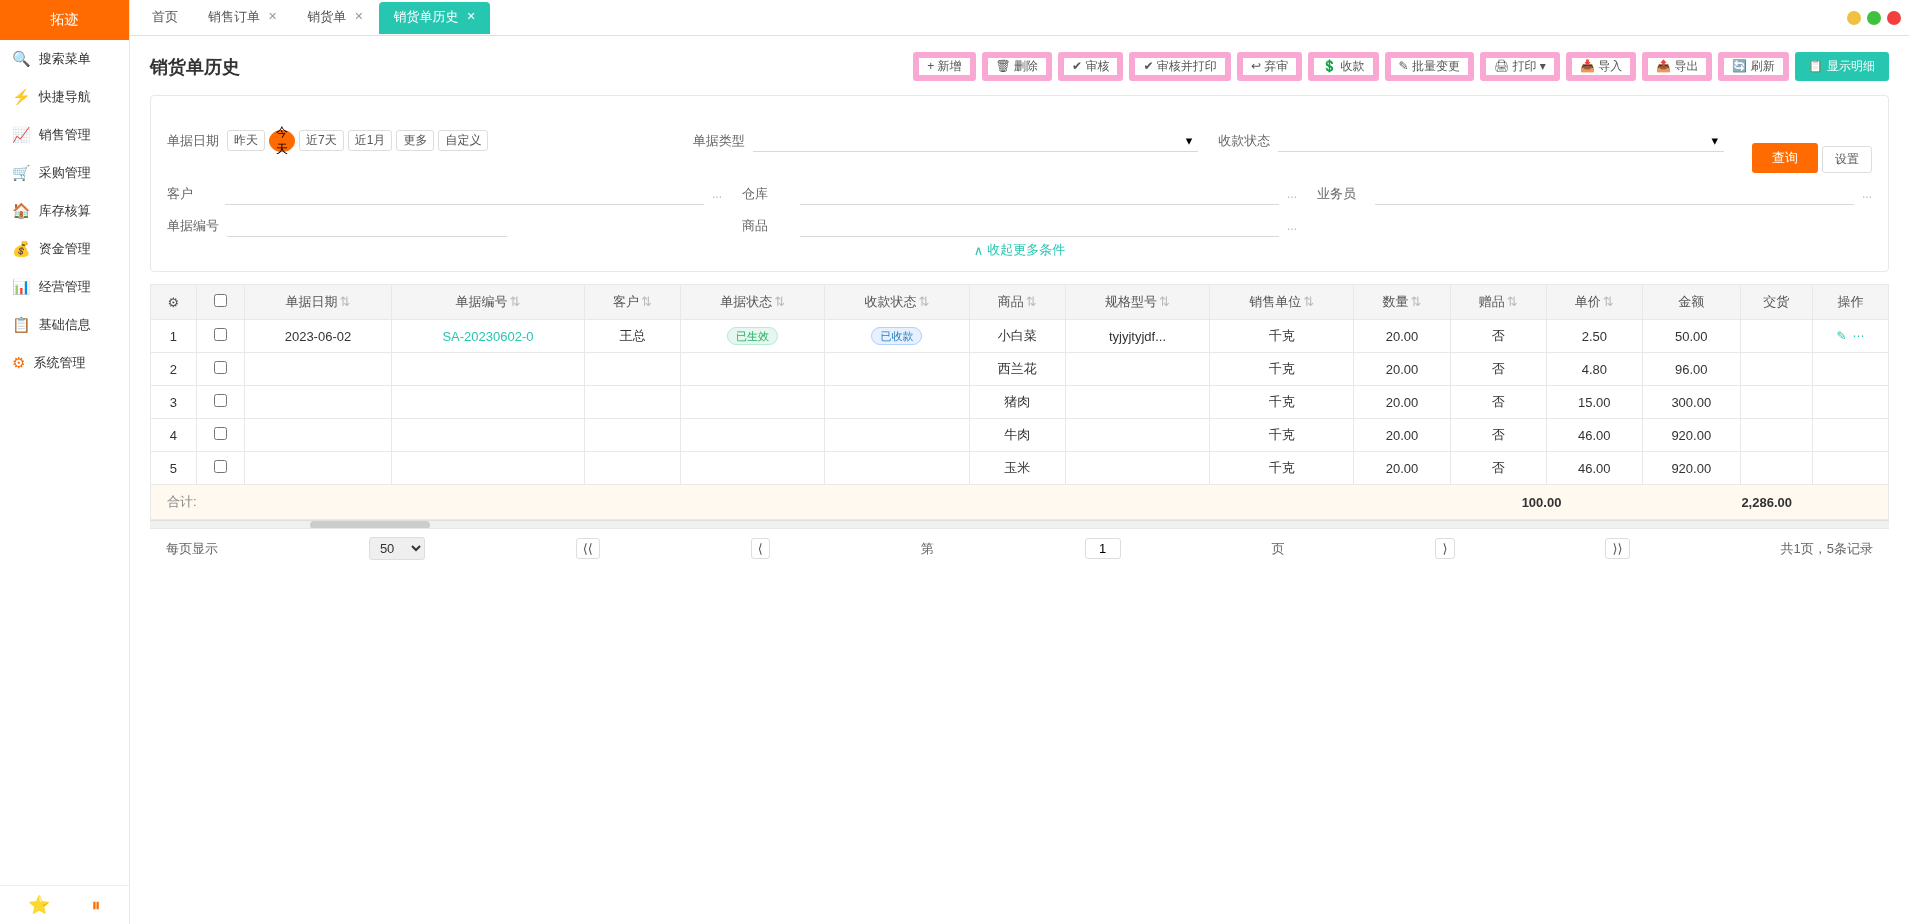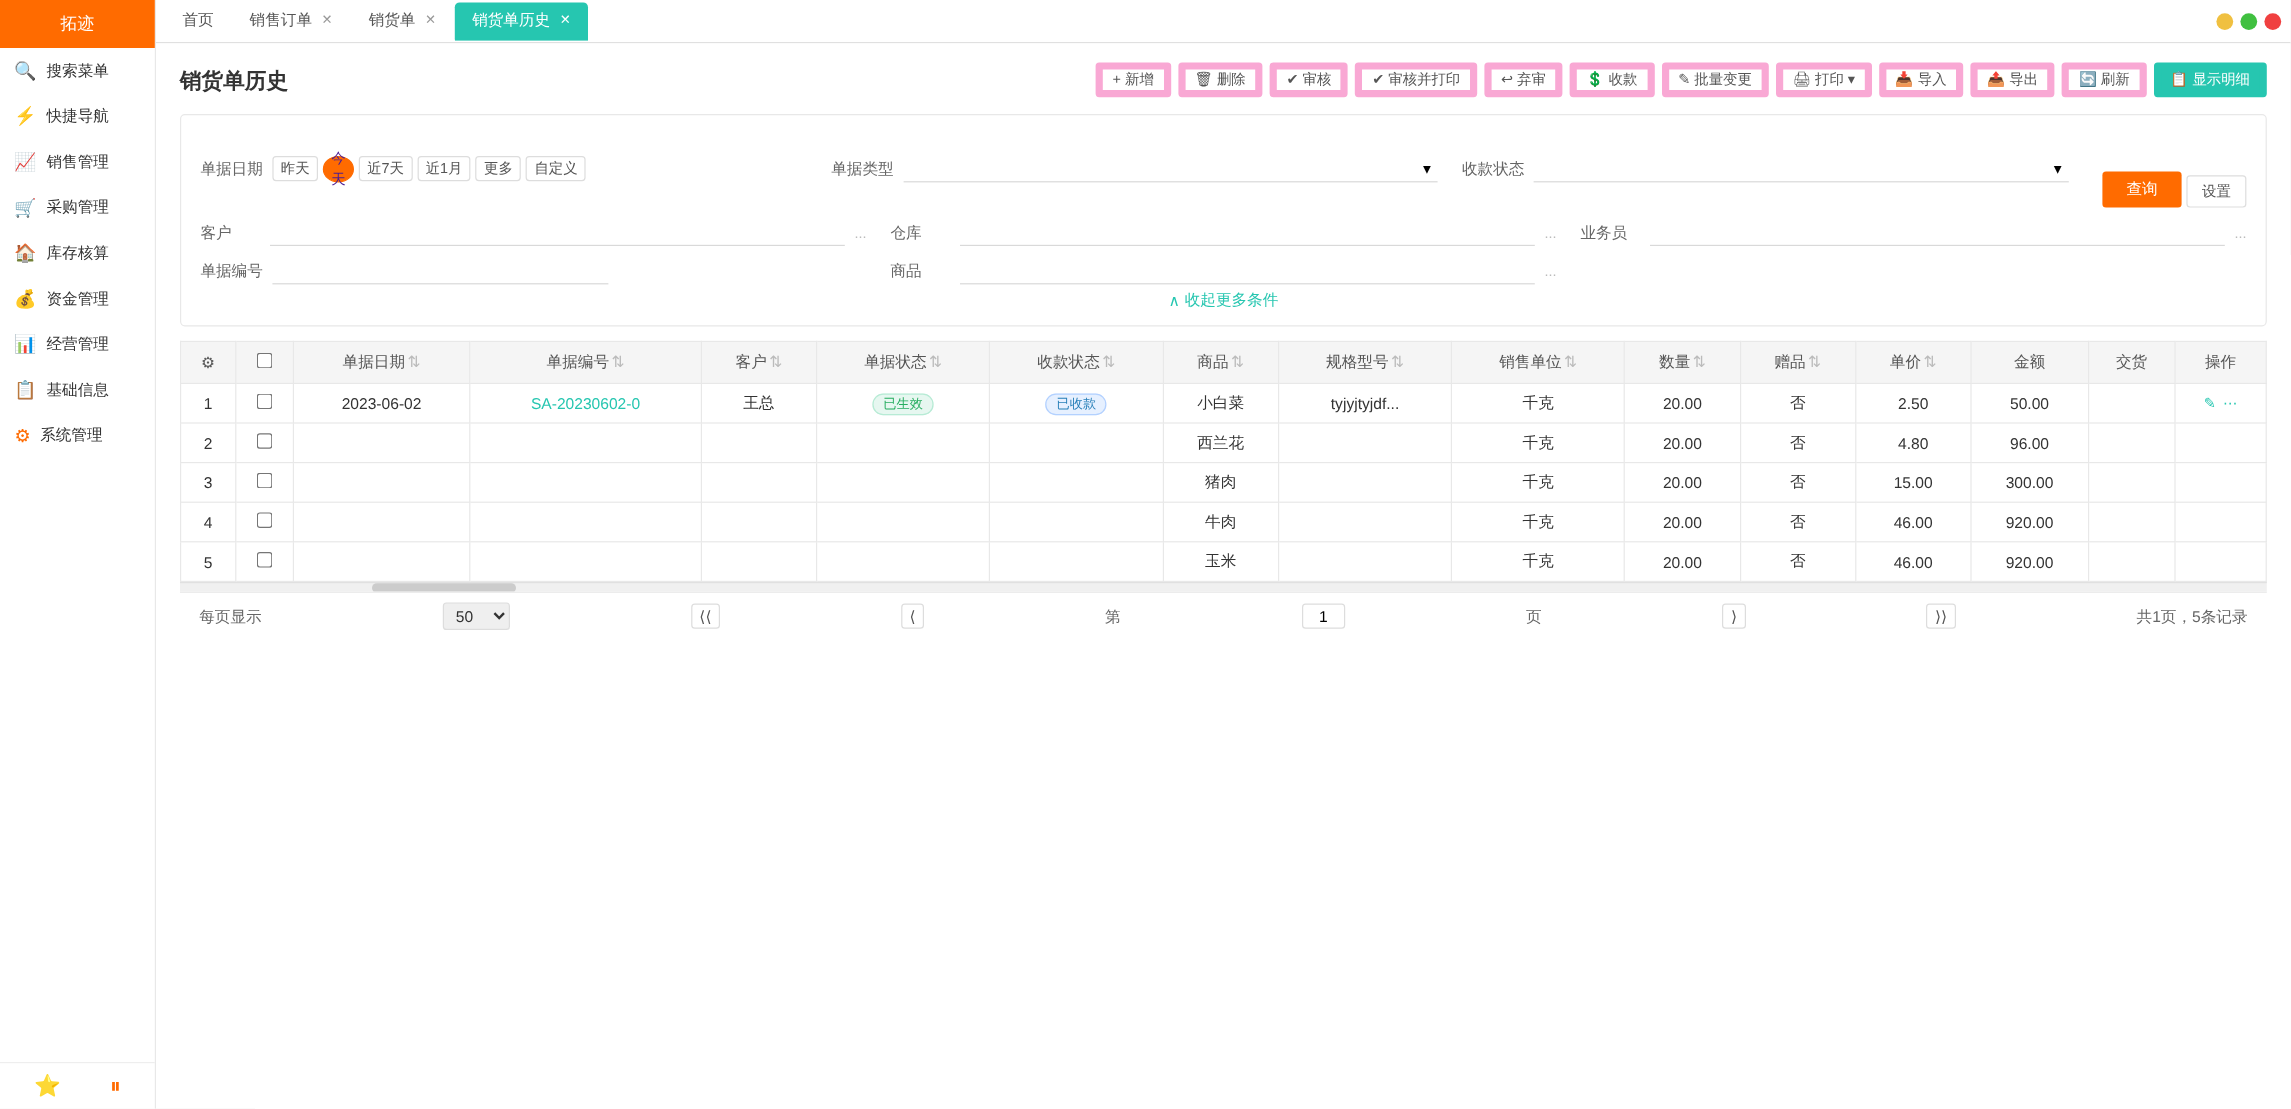--- a/index.html
+++ b/index.html
@@ -198,21 +198,21 @@
       padding: 1px 6px;
       border: 1px solid #ddd;
       border-radius: 3px;
       background: #fff;
       cursor: pointer;
       color: #555;
       font-size: 12px;
     }
     .date-btn.active {
       background: #ff6b00;
-      color: #4c1d95;
+      color: #000000;
       border-color: #ff6b00;
       border-radius: 50%;
       width: 26px;
       height: 22px;
       display: flex;
       align-items: center;
       justify-content: center;
     }
     .date-range { color: #888; font-size: 12px; }
 
@@ -627,20 +627,27 @@
               <td>20.00</td>
               <td>否</td>
               <td>46.00</td>
               <td>920.00</td>
               <td></td>
               <td></td>
             </tr>
           </tbody>
       </table>
 
+      <div class="table-footer">
+        <span class="footer-label">合计:</span>
+        <span style="flex:1;"></span>
+        <span style="margin-right:220px;"></span>
+        <span class="footer-total" style="margin-right:160px;">100.00</span>
+        <span class="footer-total" style="margin-right:80px;">2,286.00</span>
+      </div>
 
       <div class="scrollbar-area">
         <div class="scrollbar-thumb"></div>
       </div>
 
       <div class="pagination-bar">
         <span class="pagination-label">每页显示</span>
         <select class="page-size-select">
           <option>50</option>
           <option>100</option>

